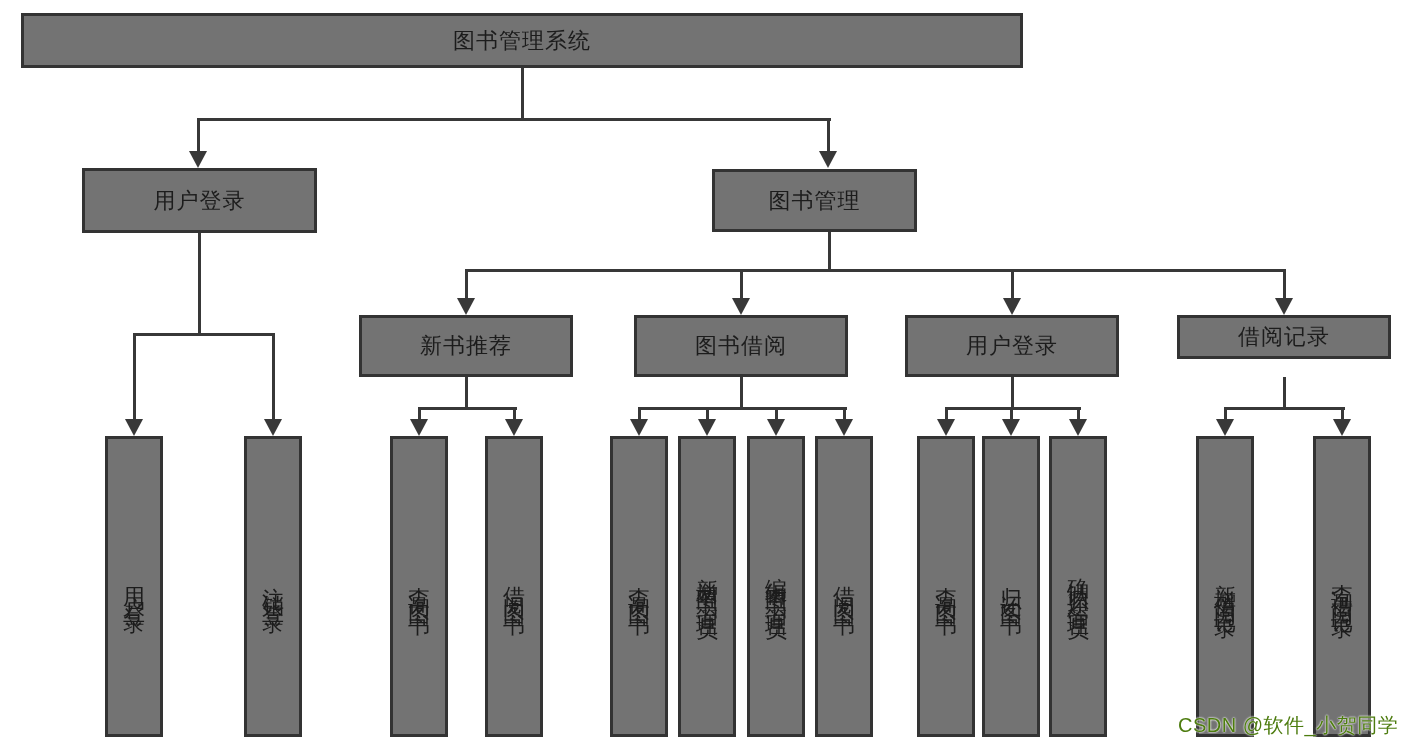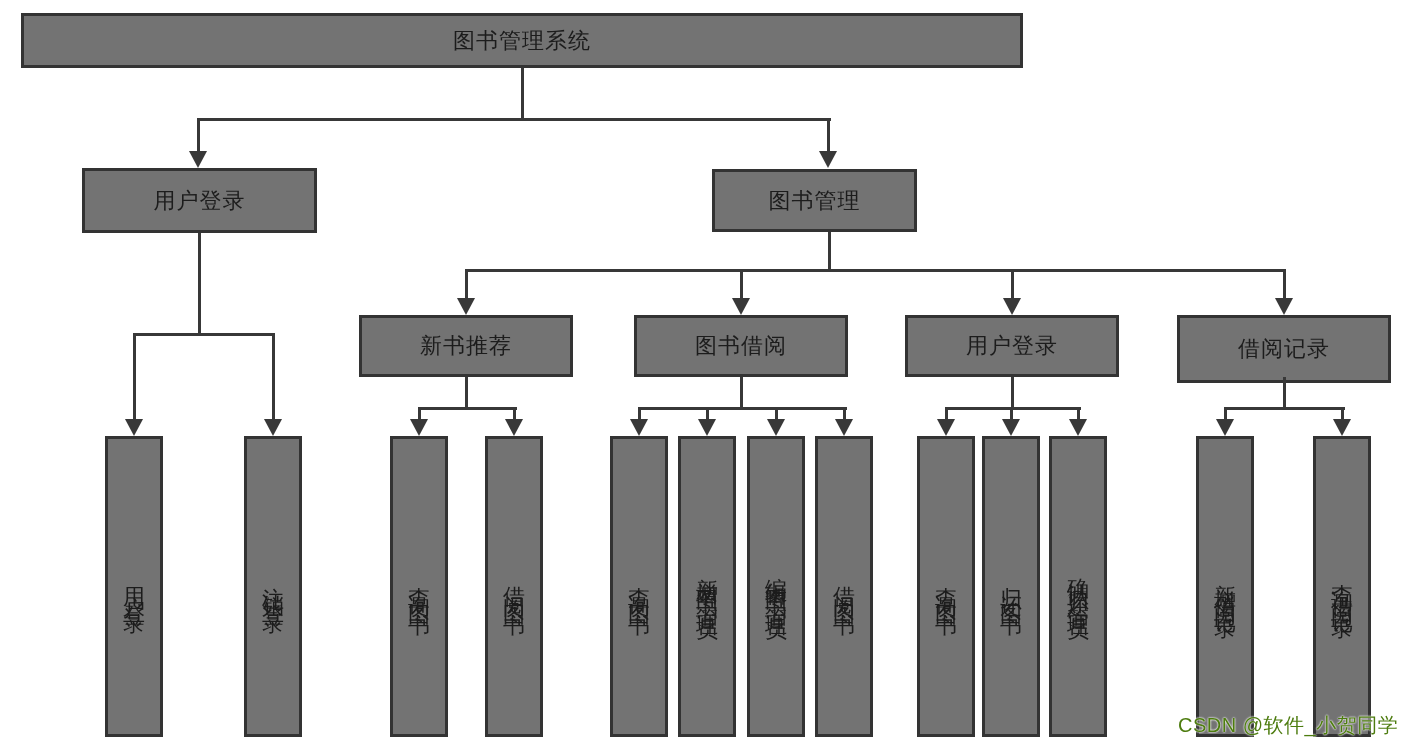--- a/index.html
+++ b/index.html
@@ -65,21 +65,21 @@
 
   <div class="box" style="left:634px; top:315px; width:214px; height:62px;">
     <span class="h-label">图书借阅</span>
   </div>
   <div class="box" style="left:359px; top:315px; width:214px; height:62px;">
     <span class="h-label">新书推荐</span>
   </div>
   <div class="box" style="left:905px; top:315px; width:214px; height:62px;">
     <span class="h-label">用户登录</span>
   </div>
-  <div class="box" style="left:1177px; top:315px; width:214px; height:68px;">
+  <div class="box" style="left:1177px; top:315px; width:214px; height:44px;">
     <span class="h-label">借阅记录</span>
   </div>
 
   <div class="box" style="left:105px; top:436px; width:58px; height:301px;">
     <span class="v-label">用户登录</span>
   </div>
   <div class="box" style="left:244px; top:436px; width:58px; height:301px;">
     <span class="v-label">注销登录</span>
   </div>
 

